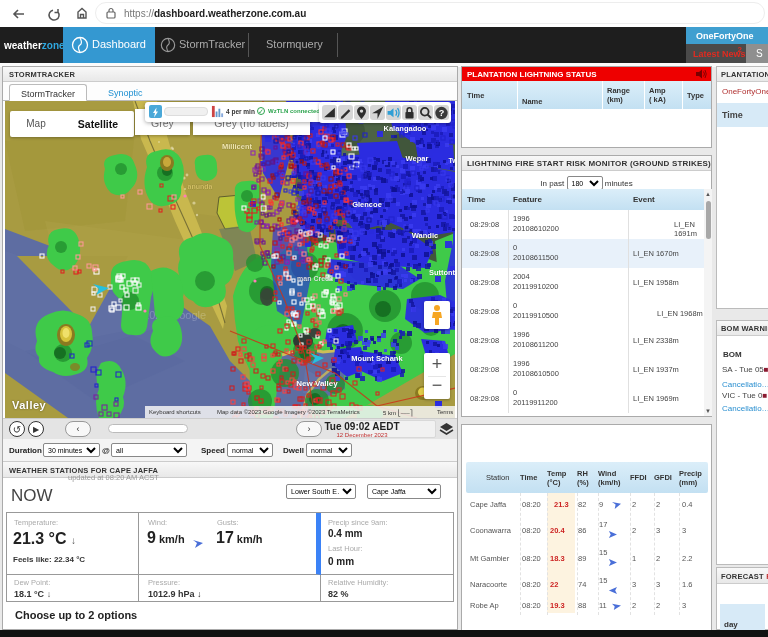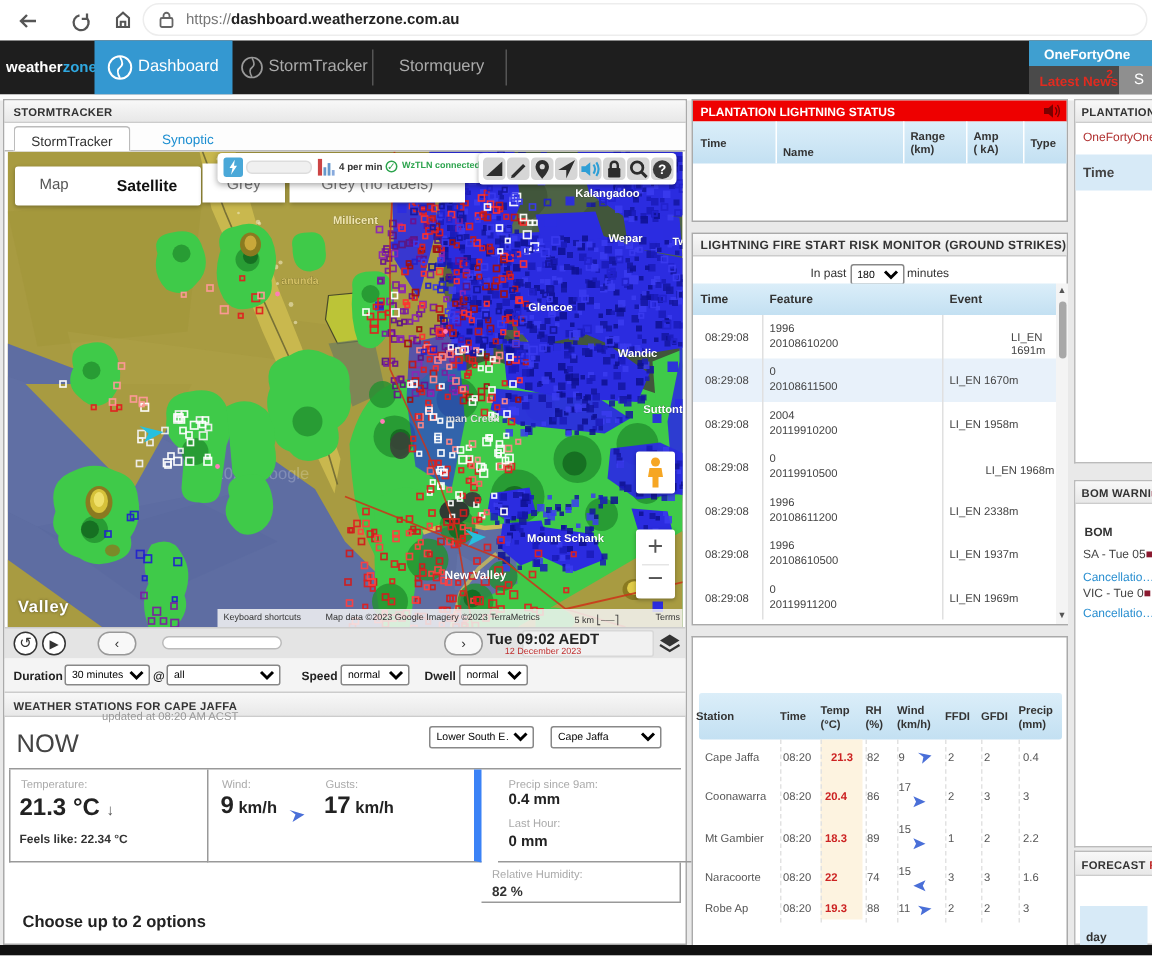--- a/index.html
+++ b/index.html
@@ -1911,25 +1911,33 @@
       </div>
 <div class="abs" style="left:133px;top:0;width:182px;height:62px;border-right:5px solid #3b82f6;border-bottom:1px solid #999;">
         <div class="abs" style="left:9px;top:5px;font-size:7.5px;color:#aaa;">Wind:</div>
         <div class="abs" style="left:78px;top:5px;font-size:7.5px;color:#aaa;">Gusts:</div>
         <div class="abs" style="left:8px;top:16px;font-size:16px;font-weight:bold;color:#222;">9<span style="font-size:11px;"> km/h</span></div>
         <svg class="abs" style="left:53px;top:26px" width="12" height="10" viewBox="0 0 12 10">
           <path d="M1,1 L11,4 L3,9 L5,4 Z" fill="#4a6fd8"></path>
         </svg>
         <div class="abs" style="left:77px;top:16px;font-size:16px;font-weight:bold;color:#222;">17<span style="font-size:11px;"> km/h</span></div>
       </div>
-<div class="abs" style="left:315px;top:0;width:133px;height:62px;border-right:1px solid #999;border-bottom:1px solid #999;margin-left:11px;">
+<div class="abs" style="left:315px;top:0;width:133px;height:62px;border-right:1px solid #999;border-bottom:1px solid #999;">
         <div class="abs" style="left:7px;top:5px;font-size:7.5px;color:#aaa;">Precip since 9am:</div>
         <div class="abs" style="left:7px;top:15px;font-size:10px;font-weight:bold;color:#222;">0.4 mm</div>
         <div class="abs" style="left:7px;top:31px;font-size:7.5px;color:#aaa;">Last Hour:</div>
         <div class="abs" style="left:7px;top:43px;font-size:10px;font-weight:bold;color:#222;">0 mm</div>
+      </div>
+<div class="abs" style="left:0;top:62px;width:133px;height:27px;border-left:1px solid #999;border-right:1px solid #999;border-bottom:1px solid #999;">
+        <div class="abs" style="left:7px;top:3px;font-size:7.5px;color:#aaa;">Dew Point:</div>
+        <div class="abs" style="left:7px;top:14px;font-size:9px;font-weight:bold;color:#333;">18.1 °C <span style="color:#555;">↓</span></div>
+      </div>
+<div class="abs" style="left:133px;top:62px;width:182px;height:27px;border-right:1px solid #999;border-bottom:1px solid #999;">
+        <div class="abs" style="left:9px;top:3px;font-size:7.5px;color:#aaa;">Pressure:</div>
+        <div class="abs" style="left:9px;top:14px;font-size:9px;font-weight:bold;color:#333;">1012.9 hPa <span style="color:#222;">↓</span></div>
       </div>
 <div class="abs" style="left:315px;top:62px;width:133px;height:27px;border-right:1px solid #999;border-bottom:1px solid #999;">
         <div class="abs" style="left:7px;top:3px;font-size:7.5px;color:#aaa;">Relative Humidity:</div>
         <div class="abs" style="left:7px;top:14px;font-size:9px;font-weight:bold;color:#333;">82 %</div>
       </div>
 </div>
 <div class="abs" style="left:12px;top:542px;font-size:11px;font-weight:bold;color:#222;">Choose up to 2 options</div>
 </div>
 <div class="abs" style="left:461px;top:66px;width:251px;height:82px;background:#fff;border:1px solid #aaa;">
 <div class="abs" style="left:0;top:0;width:249px;height:14px;background:#ee0000;color:#fff;font-size:8px;font-weight:bold;padding:3px 0 0 5px;">PLANTATION LIGHTNING STATUS<svg style="position:absolute;right:4px;top:2px" width="11" height="10" viewBox="0 0 11 10">
@@ -1999,21 +2007,21 @@
 <div class="abs" style="left:46px;top:54px;width:1px;height:203px;background:#e0e0e0;"></div>
 <div class="abs" style="left:166px;top:54px;width:1px;height:203px;background:#e0e0e0;"></div>
 <div class="abs" style="left:242px;top:33px;width:8px;height:227px;background:#f4f4f4;">
       <div style="position:absolute;left:1px;top:2px;font-size:6px;color:#555;">▲</div>
       <div style="position:absolute;left:1.5px;top:12px;width:5px;height:38px;background:#a8a8a8;border-radius:3px;"></div>
       <div style="position:absolute;left:1px;bottom:2px;font-size:6px;color:#555;">▼</div>
     </div>
 </div>
 <div class="abs" style="left:461px;top:424px;width:251px;height:206px;background:#fff;border:1px solid #aaa;border-bottom:none;">
 <div class="abs" style="left:4px;top:37px;width:242px;height:31px;background:linear-gradient(#dbeef9,#c3e0f2);border-radius:2px;"></div>
-<div class="abs" style="left:2px;top:37px;width:44px;height:31px;font-size:7.5px;font-weight:bold;color:#333;display:flex;align-items:center;">Station</div>
+<div class="abs" style="left:24px;top:37px;width:44px;height:31px;font-size:7.5px;font-weight:normal;color:#333;display:flex;align-items:center;">Station</div>
 <div class="abs" style="left:58px;top:37px;width:21px;height:31px;font-size:7.5px;font-weight:bold;color:#333;display:flex;align-items:center;">Time</div>
 <div class="abs" style="left:85px;top:37px;width:24px;height:31px;font-size:7.5px;font-weight:bold;color:#333;display:flex;align-items:center;">Temp<br>(°C)</div>
 <div class="abs" style="left:115px;top:37px;width:15px;height:31px;font-size:7.5px;font-weight:bold;color:#333;display:flex;align-items:center;">RH<br>(%)</div>
 <div class="abs" style="left:136px;top:37px;width:26px;height:31px;font-size:7.5px;font-weight:bold;color:#333;display:flex;align-items:center;">Wind<br>(km/h)</div>
 <div class="abs" style="left:168px;top:37px;width:18px;height:31px;font-size:7.5px;font-weight:bold;color:#333;display:flex;align-items:center;">FFDI</div>
 <div class="abs" style="left:192px;top:37px;width:19px;height:31px;font-size:7.5px;font-weight:bold;color:#333;display:flex;align-items:center;">GFDI</div>
 <div class="abs" style="left:217px;top:37px;width:27px;height:31px;font-size:7.5px;font-weight:bold;color:#333;display:flex;align-items:center;">Precip<br>(mm)</div>
 <div class="abs" style="left:85px;top:68px;width:28px;height:120px;background:#fdf3e0;"></div>
 <div class="abs" style="left:8px;top:75px;font-size:7.5px;color:#555;">Cape Jaffa</div>
 <div class="abs" style="left:60px;top:75px;font-size:7.5px;color:#555;">08:20</div>

